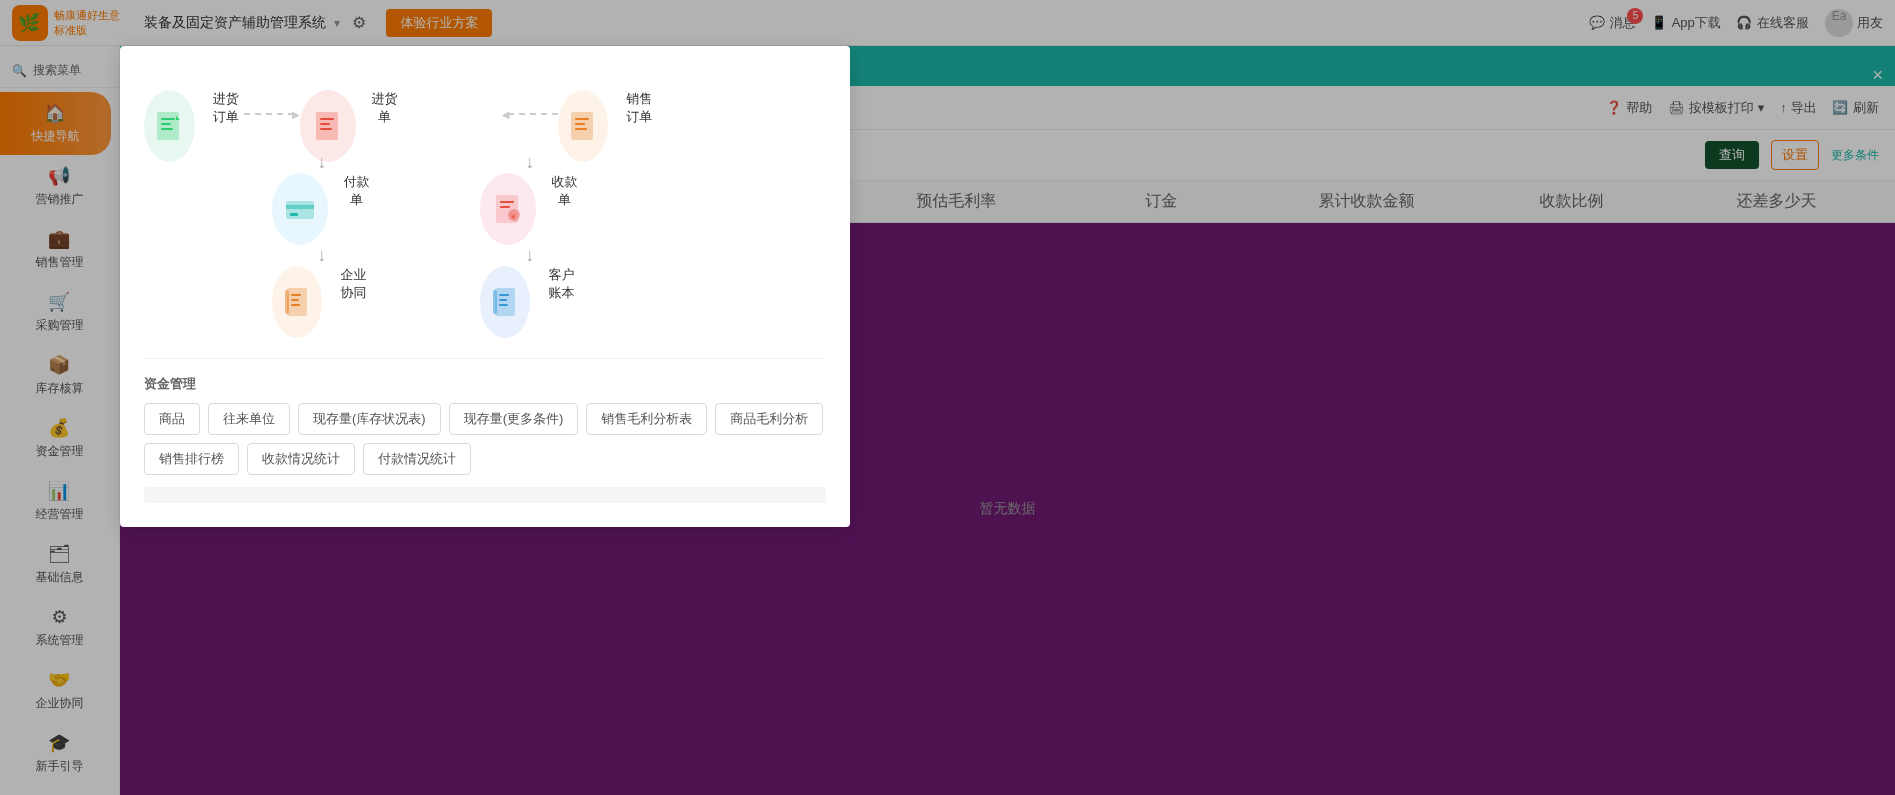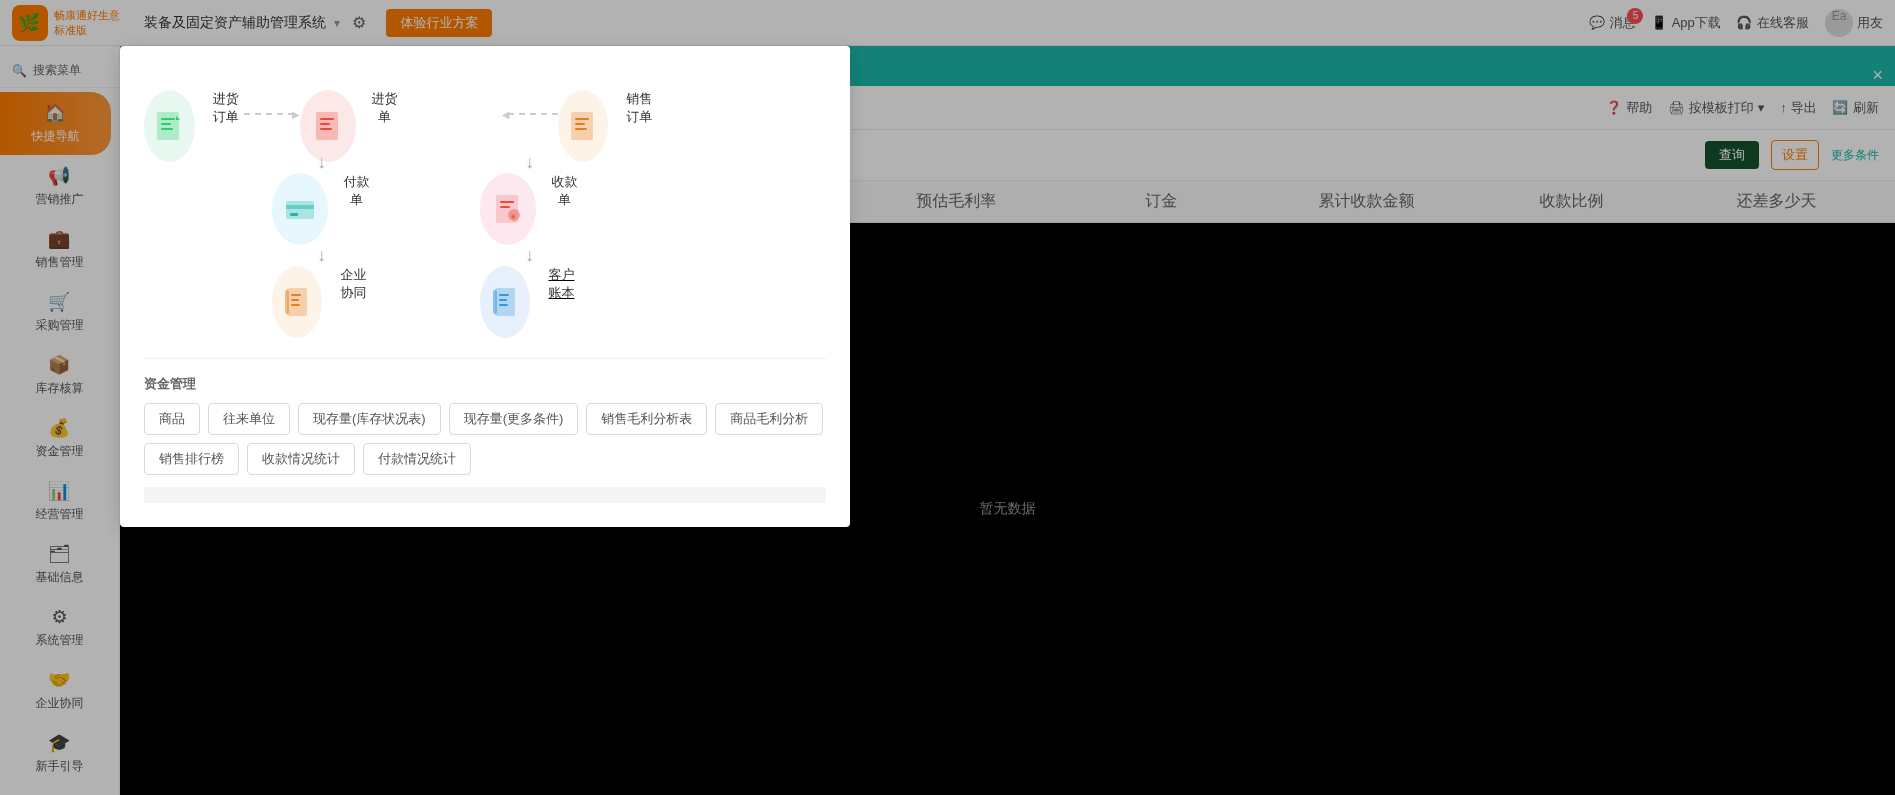--- a/index.html
+++ b/index.html
@@ -308,21 +308,21 @@
     .th-cell:first-child { flex: 0.5; }
 
     
     .empty-state {
       flex: 1;
       display: flex;
       align-items: center;
       justify-content: center;
       color: #999;
       font-size: 14px;
-      background: #000000;
+      background: #701a75;
     }
 
     
     .overlay {
       position: fixed;
       top: 0; left: 0; right: 0; bottom: 0;
       background: rgba(0,0,0,0.3);
       z-index: 200;
       display: flex;
       align-items: flex-start;
@@ -691,21 +691,21 @@
               </svg>
             </div>
             <div class="flow-label">收款单</div>
           </div>
         </div>
 
         <div style="display:flex;flex-direction:column;align-items:center;margin-right:100px;">
           <div style="color:#aaa;font-size:18px;">↓</div>
         </div>
 
-        <div style="margin-right:100px;text-decoration:underline;">
+        <div style="margin-right:100px;">
           <div class="flow-item">
             <div class="flow-circle blue">
               <svg width="36" height="36" viewBox="0 0 36 36" fill="none">
                 <rect x="8" y="4" width="20" height="28" rx="2" fill="#3498db" opacity="0.3"></rect>
                 <rect x="12" y="10" width="10" height="2" rx="1" fill="#3498db"></rect>
                 <rect x="12" y="15" width="8" height="2" rx="1" fill="#3498db"></rect>
                 <rect x="12" y="20" width="9" height="2" rx="1" fill="#3498db"></rect>
                 <rect x="6" y="6" width="4" height="24" rx="2" fill="#3498db" opacity="0.5"></rect>
               </svg>
             </div>

